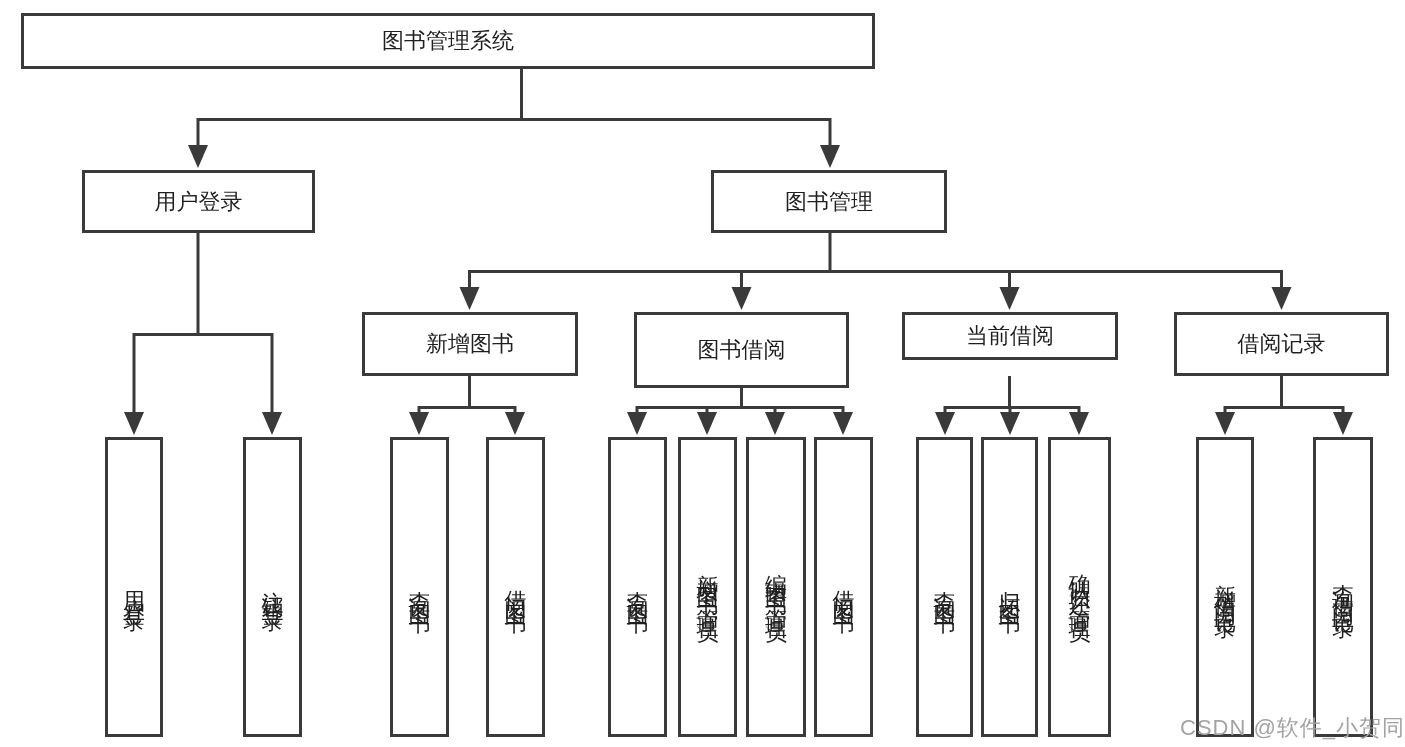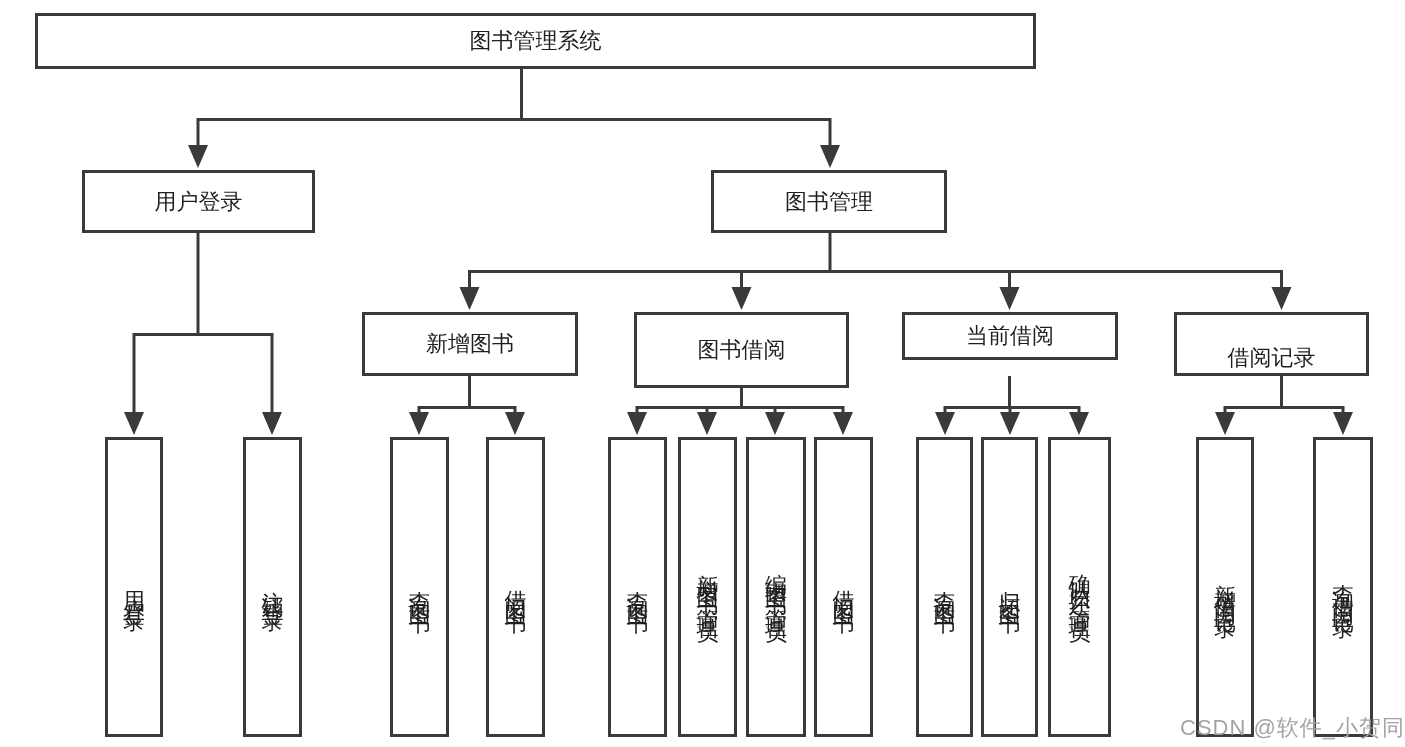--- a/index.html
+++ b/index.html
@@ -89,41 +89,41 @@
       <polygon points="765,412 785,412 775,435"></polygon>
       <polygon points="833,412 853,412 843,435"></polygon>
       <polygon points="935,412 955,412 945,435"></polygon>
       <polygon points="1000,412 1020,412 1010,435"></polygon>
       <polygon points="1069,412 1089,412 1079,435"></polygon>
       <polygon points="1215,412 1235,412 1225,435"></polygon>
       <polygon points="1333,412 1353,412 1343,435"></polygon>
     </g>
   </svg>
 
-  <div class="box" style="left:35px; top:13px; width:1001px; height:56px;align-items:center;">
+  <div class="box" style="left:21px; top:13px; width:854px; height:56px;align-items:center;">
     <span>图书管理系统</span>
   </div>
 
   <div class="box" style="left:82px; top:170px; width:233px; height:63px;">
     <span>用户登录</span>
   </div>
   <div class="box" style="left:711px; top:170px; width:236px; height:63px;font-family:Liberation Serif, serif;">
     <span>图书管理</span>
   </div>
 
   <div class="box" style="left:362px; top:312px; width:216px; height:64px;">
     <span>新增图书</span>
   </div>
   <div class="box" style="left:634px; top:312px; width:215px; height:76px;">
     <span>图书借阅</span>
   </div>
   <div class="box" style="left:902px; top:312px; width:216px; height:48px;">
     <span>当前借阅</span>
   </div>
-  <div class="box" style="left:1174px; top:312px; width:195px; height:64px;align-items:flex-end;">
+  <div class="box" style="left:1174px; top:312px; width:215px; height:64px;">
     <span>借阅记录</span>
   </div>
 
   <div class="box vbox" style="left:105px; top:437px; width:58px; height:300px;">
     <span>用户登录</span>
   </div>
   <div class="box vbox" style="left:243px; top:437px; width:59px; height:300px;">
     <span>注销登录</span>
   </div>
 

